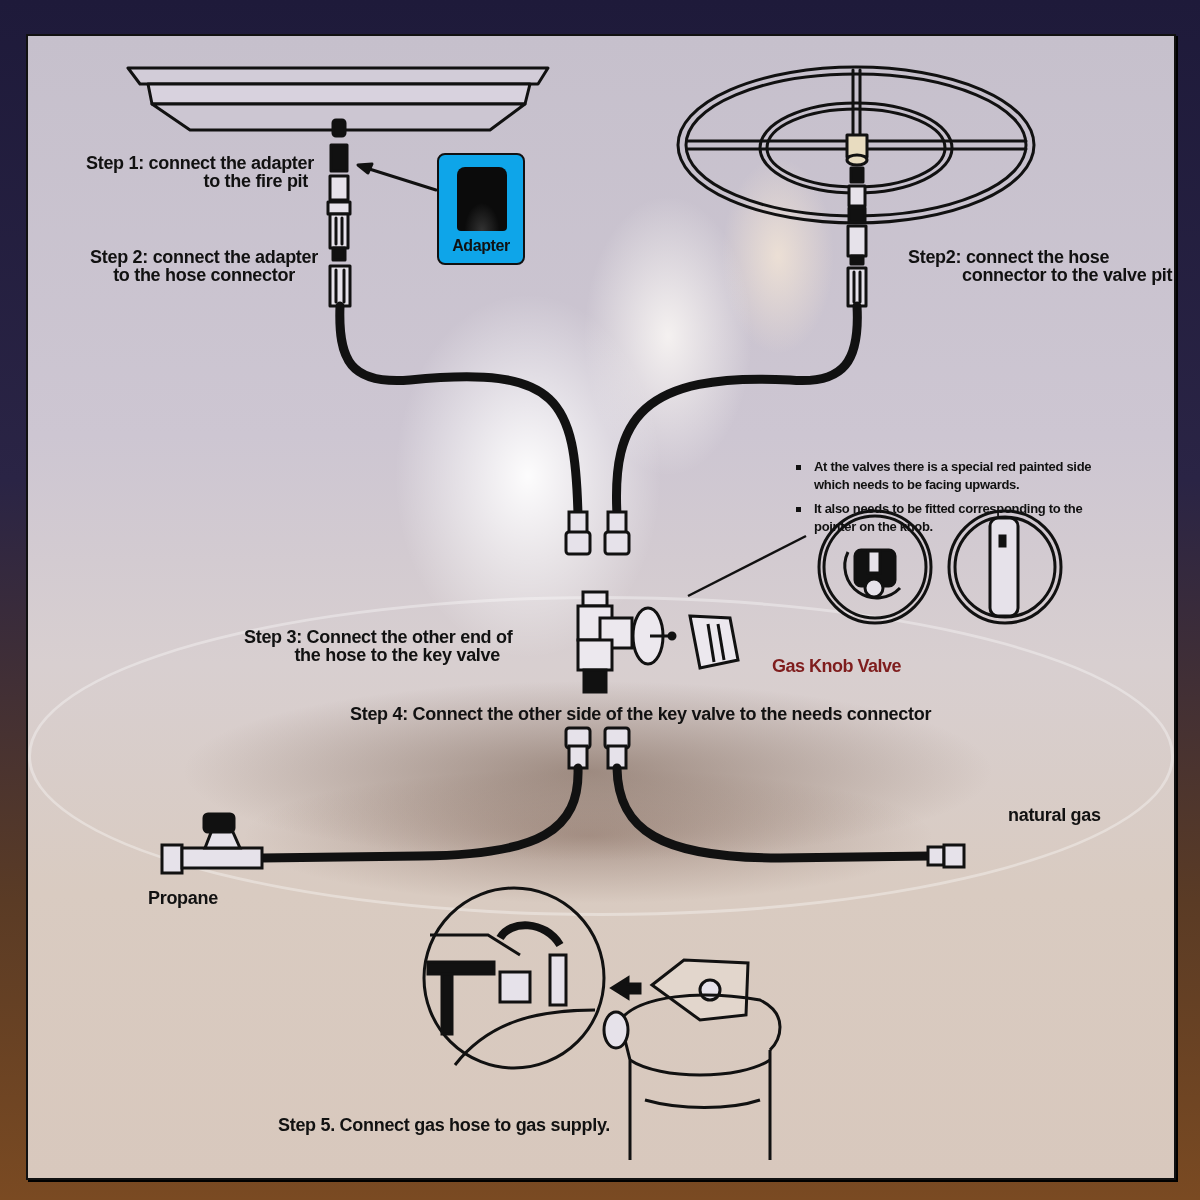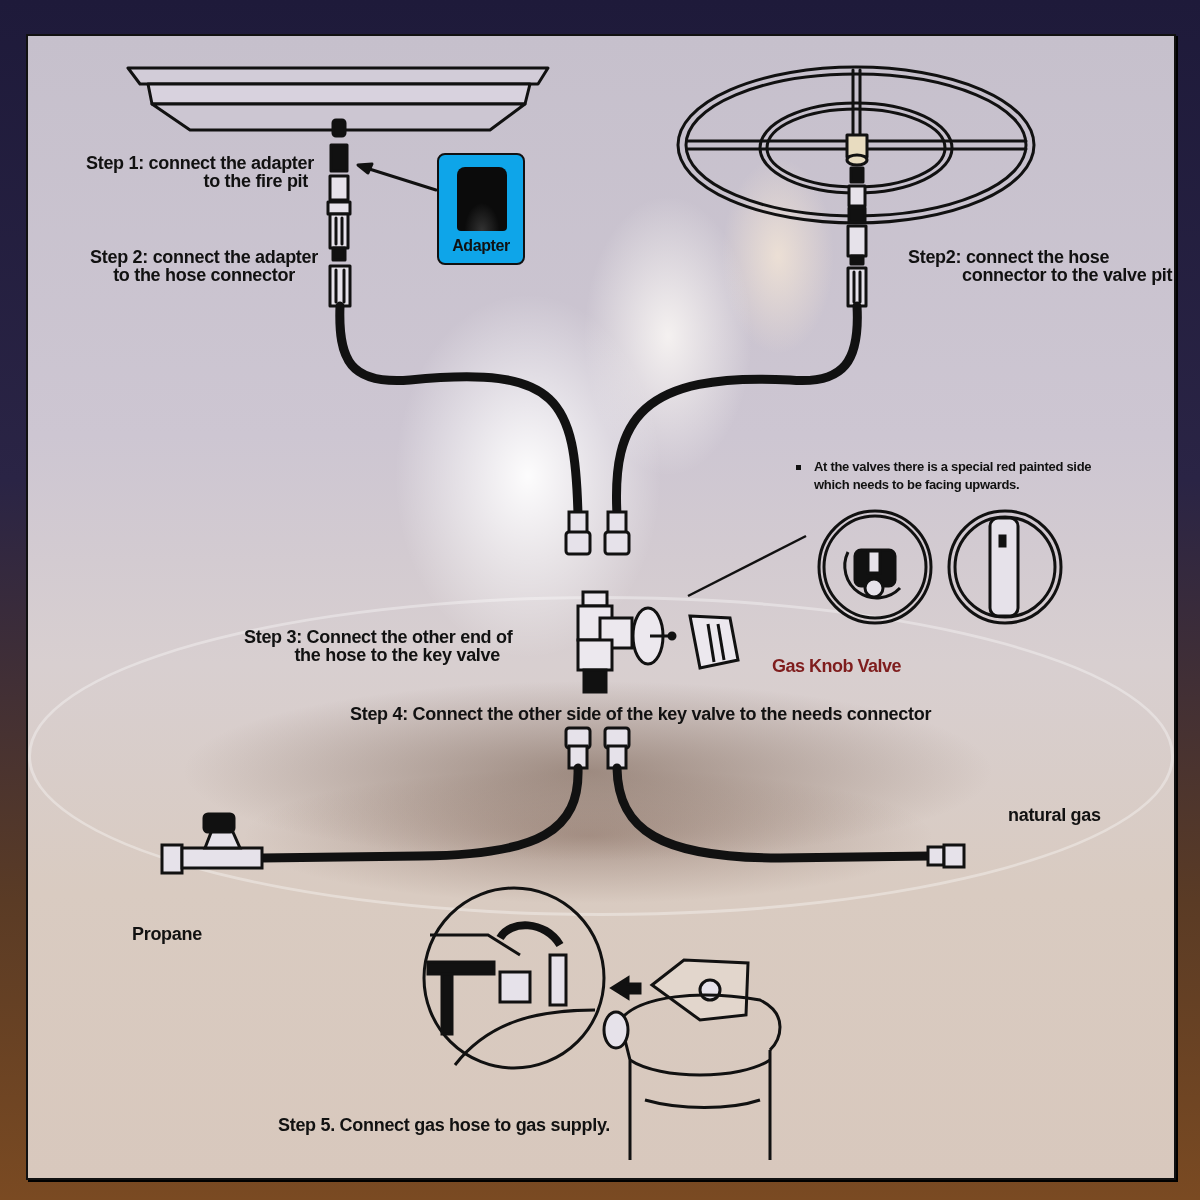--- a/index.html
+++ b/index.html
@@ -235,18 +235,19 @@
 </div>
 <div class="label" style="left:350px; top:705px;">
   <span class="line">Step 4: Connect the other side of the key valve to the needs connector</span>
 </div>
 <div class="label" style="left:278px; top:1116px;">
   <span class="line">Step 5. Connect gas hose to gas supply.</span>
 </div>
 
 <div class="bullets">
   <div class="bullet">At the valves there is a special red painted side which needs to be facing upwards.</div>
+  <div class="bullet">It also needs to be fitted corresponding to the pointer on the knob.</div>
 </div>
 
 <div class="knob-title">Gas Knob Valve</div>
 
-<div class="label" style="left:132px; top:889px;margin-top:36px;">Propane</div>
+<div class="label" style="left:148px; top:889px;">Propane</div>
 <div class="label" style="left:1008px; top:806px;">natural gas</div>
 
 </body></html>

